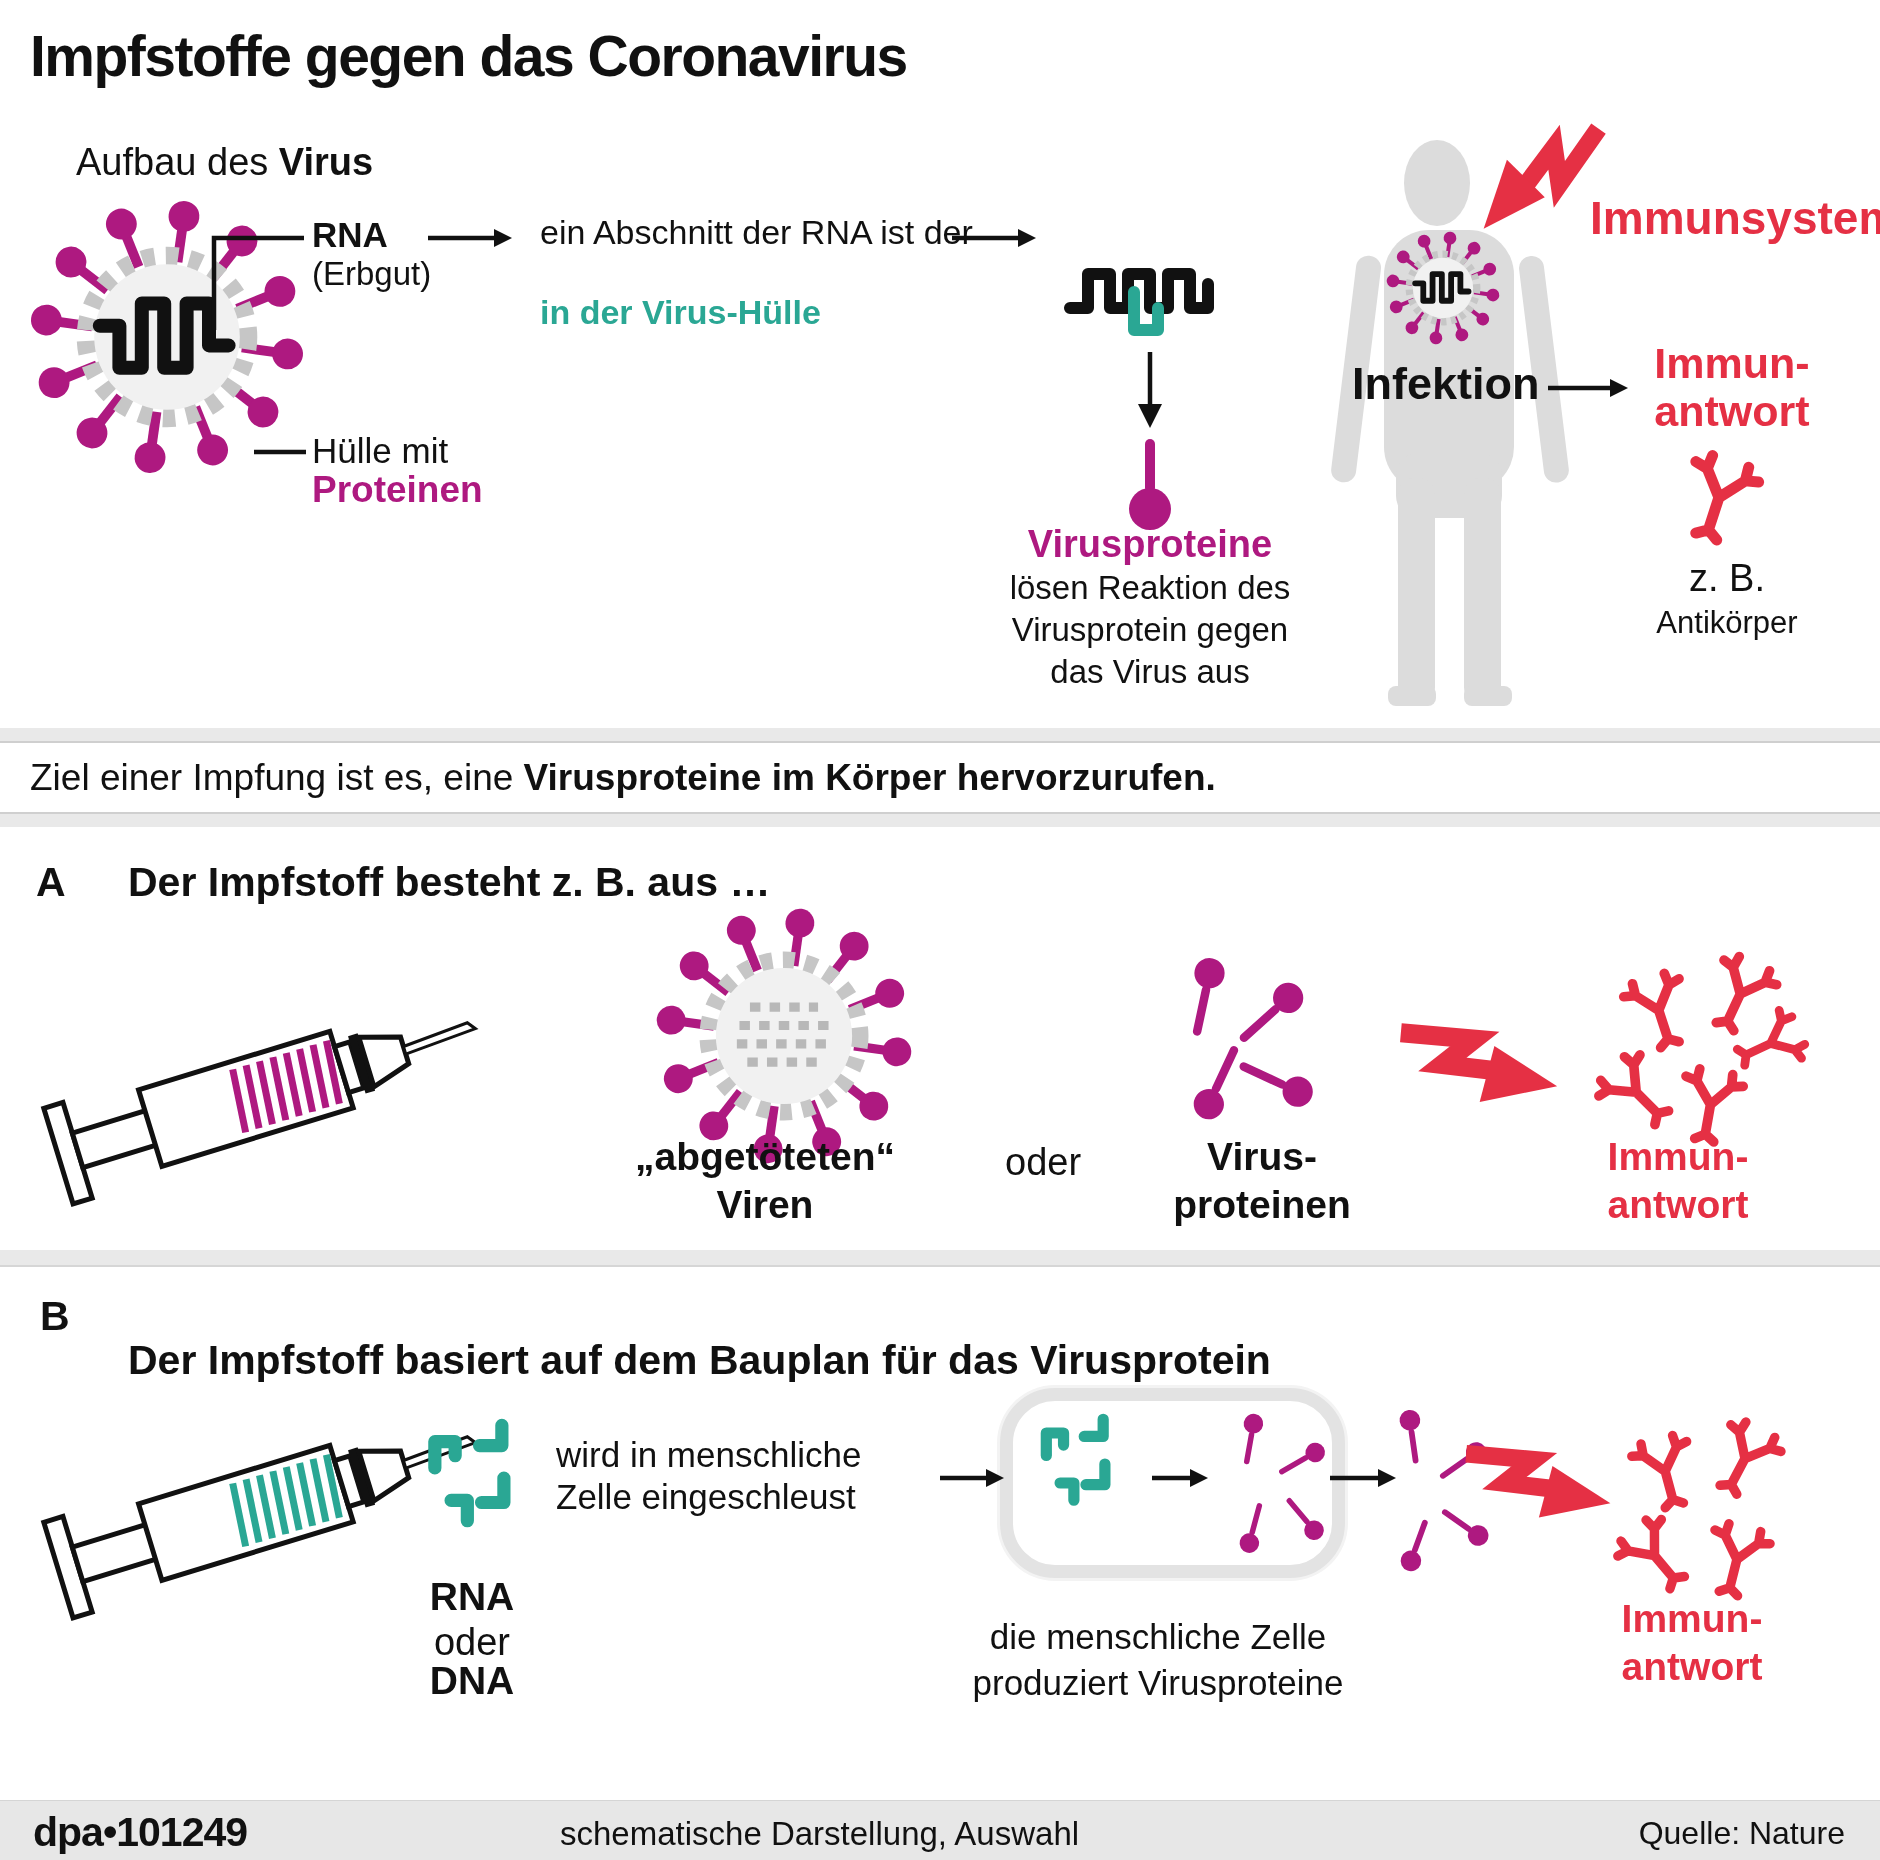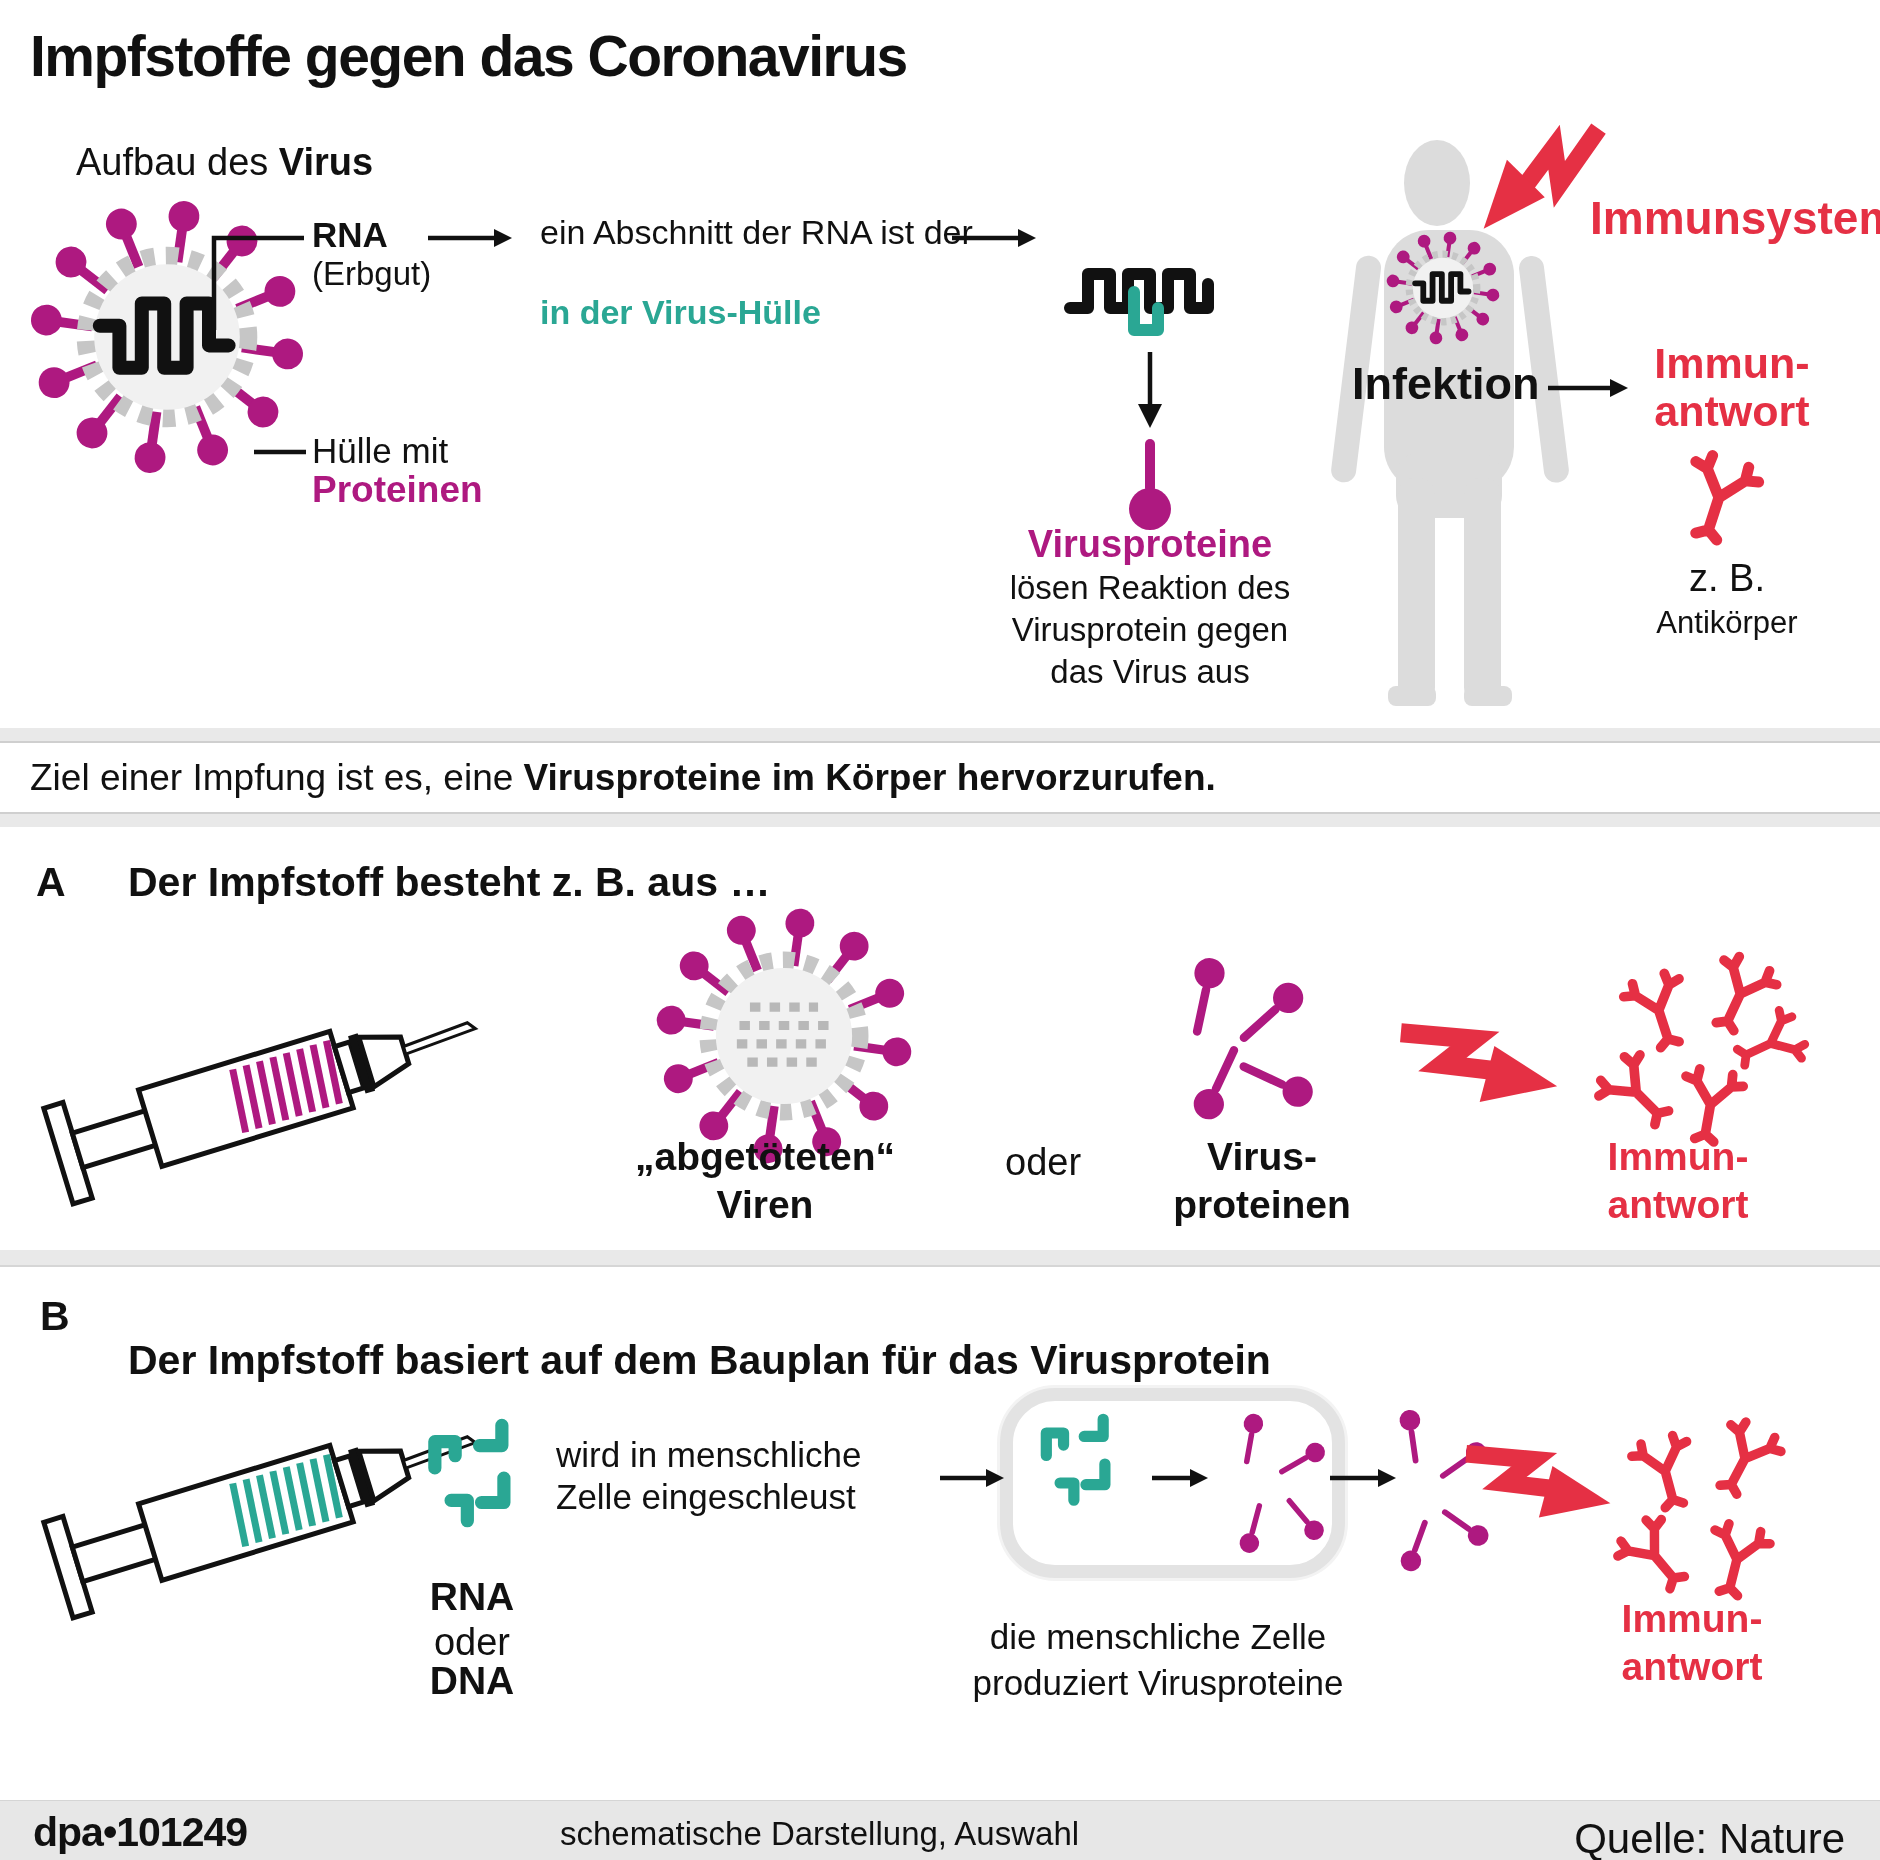--- a/index.html
+++ b/index.html
@@ -523,15 +523,15 @@
     </g>
     <g stroke="#ae1980" fill="#ae1980">
       <line x1="1150" y1="444" x2="1150" y2="488" stroke-width="10" stroke-linecap="round"></line>
       <circle cx="1150" cy="509" r="21" stroke="none"></circle>
     </g>
   </svg>
 
   <div class="band" style="top:1800px;height:60px;background:#e7e7e7;border-top:1px solid #d5d5d5;"></div>
   <div class="t" style="left:33px;top:1810px;font-size:41px;font-weight:800;letter-spacing:-1px;">dpa•101249</div>
   <div class="t" style="left:560px;top:1816px;font-size:33px;">schematische Darstellung, Auswahl</div>
-  <div class="t" style="right:35px;top:1816px;font-size:42px;">Quelle: Nature</div>
+  <div class="t" style="right:35px;top:1816px;font-size:32px;">Quelle: Nature</div>
 
 </div>
 
 </body></html>

